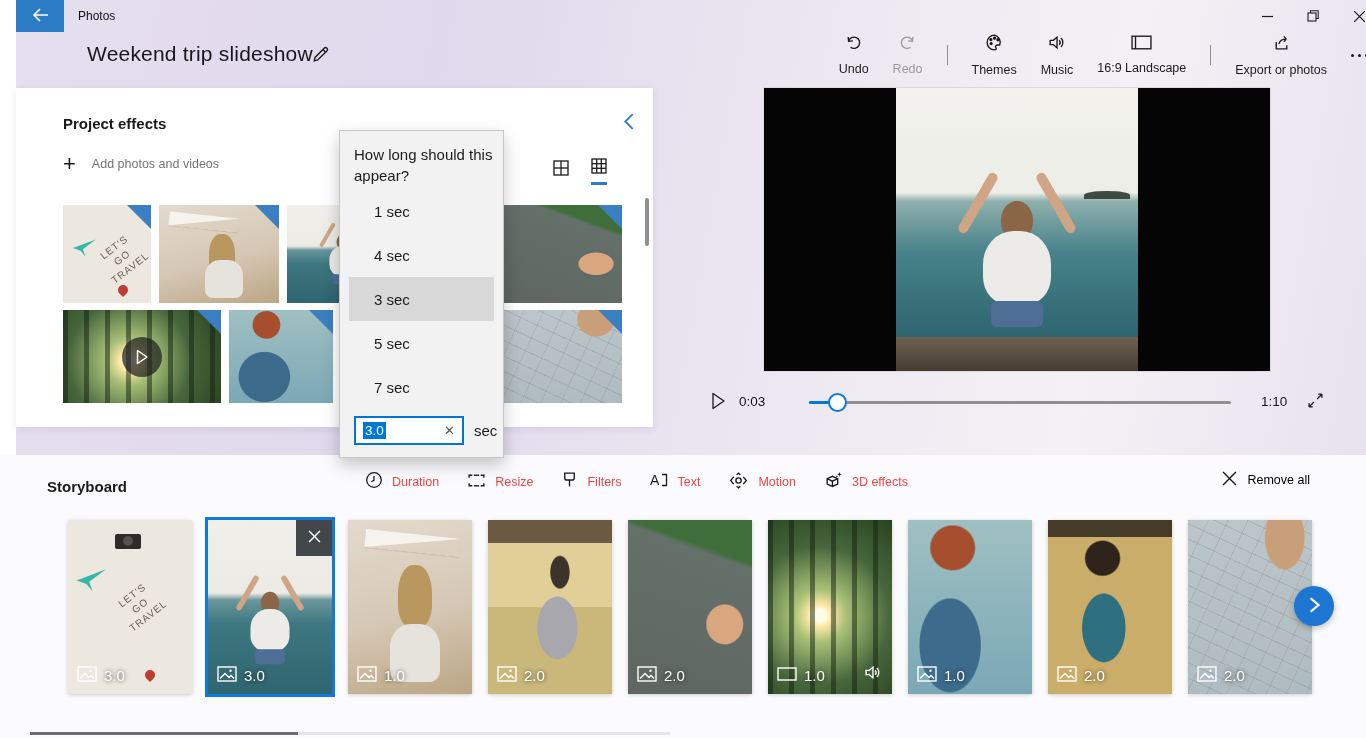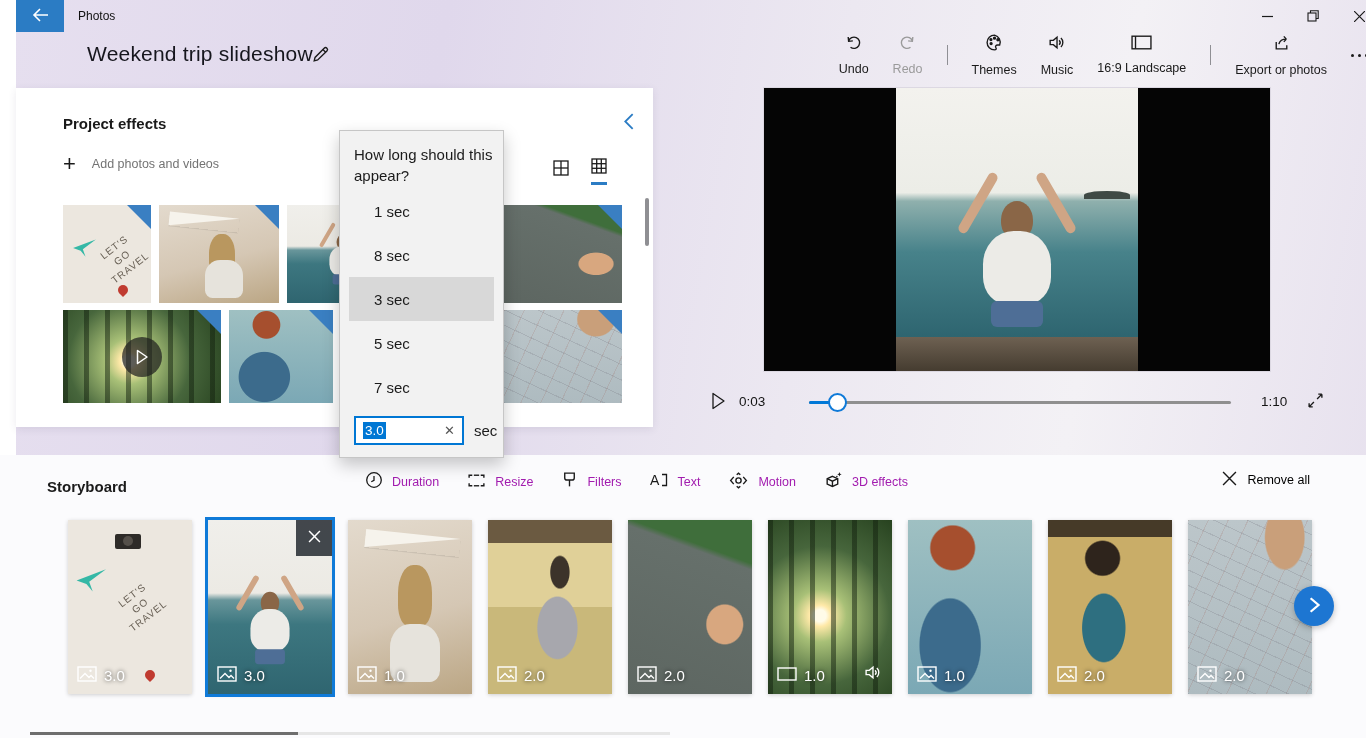--- a/index.html
+++ b/index.html
@@ -123,21 +123,21 @@
   .seek { position:absolute; left:793px; top:8px; width:422px; height:20px; cursor:pointer; }
   .seek .track { position:absolute; left:0; top:9px; width:100%; height:3px; background:#8f8f8f; border-radius:2px; }
   .seek .fill { position:absolute; left:0; top:9px; width:29px; height:3px; background:#0078d7; border-radius:2px; }
   .seek .thumb { position:absolute; left:19px; top:1px; width:19px; height:19px; border-radius:50%; background:#fff; border:2.5px solid #0f7ad8; }
   .expand-btn { position:absolute; left:1291px; top:8px; background:none; border:none; cursor:pointer; }
 
   
   .storyboard { position:absolute; left:0; top:455px; width:1366px; height:283px; background:#fbfbfd; }
   .sb-title { position:absolute; left:47px; top:23px; font-size:15px; font-weight:700; }
   .sb-tools { position:absolute; left:365px; top:16px; display:flex; gap:28px; }
-  .sb-tool { display:flex; align-items:center; gap:9px; background:none; border:none; font-size:12.5px; font-family:inherit; color:#a21caf; cursor:pointer; white-space:nowrap; }
+  .sb-tool { display:flex; align-items:center; gap:9px; background:none; border:none; font-size:12.5px; font-family:inherit; color:#ef4444; cursor:pointer; white-space:nowrap; }
   .remove-all { position:absolute; right:56px; top:16px; display:flex; align-items:center; gap:10px; background:none; border:none; font-size:12.5px; font-family:inherit; cursor:pointer; }
 
   .clips { position:absolute; left:68px; top:65px; display:flex; gap:16px; }
   .clip { position:relative; width:124px; height:174px; overflow:visible; cursor:pointer; box-shadow:0 1px 4px rgba(0,0,0,.18); }
   .clip .art { position:absolute; inset:0; overflow:hidden; }
   .clip.selected { outline:3px solid #0f7ad8; outline-offset:0; }
   .clip-close { position:absolute; top:0; right:0; width:36px; height:36px; background:rgba(42,48,53,.88); border:none; display:flex; align-items:center; justify-content:center; cursor:pointer; z-index:4; }
   .dur-badge { position:absolute; left:9px; bottom:9px; display:flex; align-items:center; gap:7px; color:#fff; font-size:15px; text-shadow:0 0 4px rgba(0,0,0,.75); z-index:3; }
   .audio-badge { position:absolute; right:9px; bottom:9px; z-index:3; }
   .clip .person { bottom:24px; transform:translateX(-50%) scale(1.15); transform-origin:50% 100%; }
@@ -350,21 +350,21 @@
         <i class="fold"></i>
       </div>
 
       <span class="lib-scrollbar"></span>
     </div>
 
     <div class="popup">
       <div class="popup-q">How long should this appear?</div>
       <ul class="opt-list">
         <li class="opt">1 sec</li>
-        <li class="opt">8 sec</li>
+        <li class="opt">4 sec</li>
         <li class="opt selected">3 sec</li>
         <li class="opt">5 sec</li>
         <li class="opt">7 sec</li>
       </ul>
       <div class="custom-row">
         <div class="custom-input">
           <span class="val">3.0</span>
           <button class="clear">✕</button>
         </div>
         <span class="unit">sec</span>

